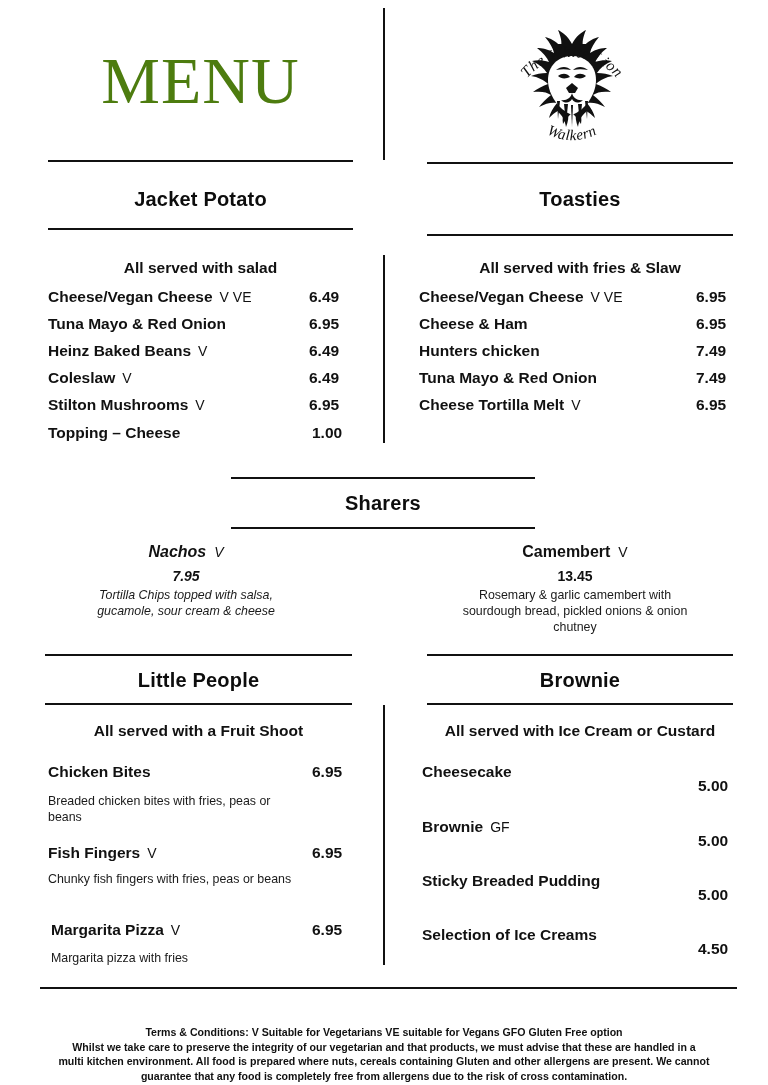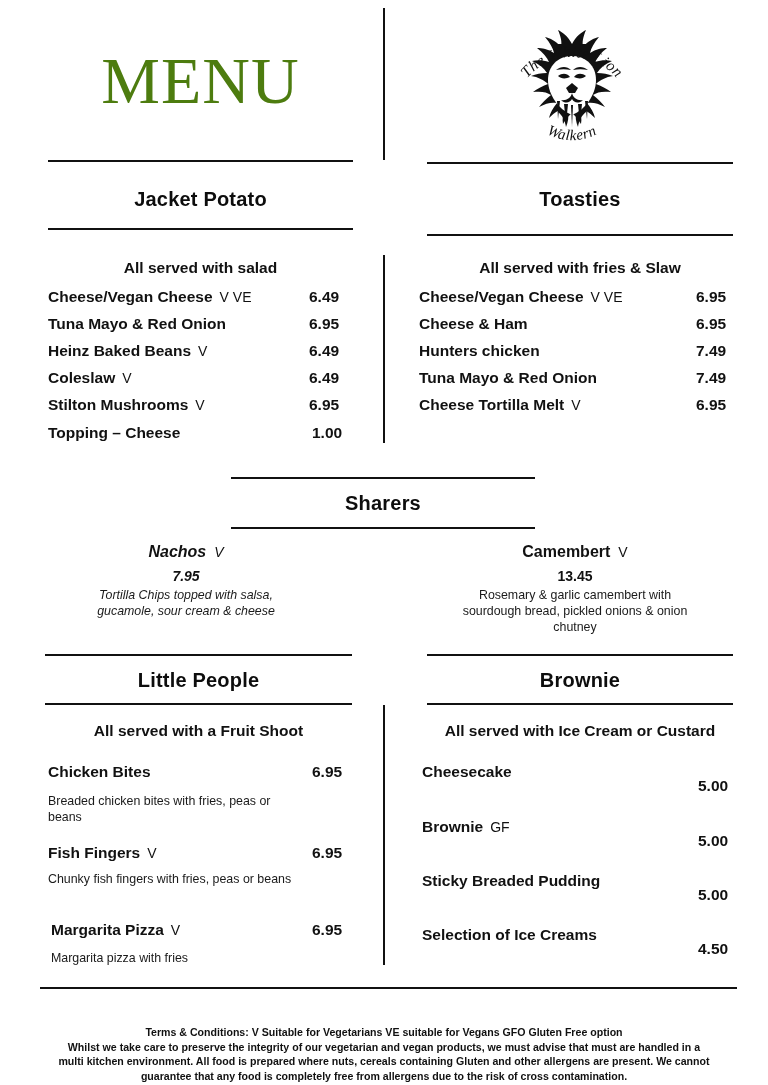--- a/index.html
+++ b/index.html
@@ -324,18 +324,18 @@
   </div>
   <div class="row" style="left:422px; top:926px; width:311px;">
     <span class="nm">Selection of Ice Creams</span>
     <span class="tag"></span>
     <span class="price" style="left:276px; top:14px;">4.50</span>
   </div>
 
   <div class="hr" style="left:40px; top:987px; width:697px;"></div>
   <div class="footer">
     <p>Terms &amp; Conditions: V Suitable for Vegetarians VE suitable for Vegans GFO Gluten Free option</p>
-    <p>Whilst we take care to preserve the integrity of our vegetarian and vegan products, we must advise that must are handled in a</p>
+    <p>Whilst we take care to preserve the integrity of our vegetarian and that products, we must advise that these are handled in a</p>
     <p>multi kitchen environment. All food is prepared where nuts, cereals containing Gluten and other allergens are present. We cannot</p>
     <p>guarantee that any food is completely free from allergens due to the risk of cross contamination.</p>
   </div>
 
 </div>
 
 </body></html>

